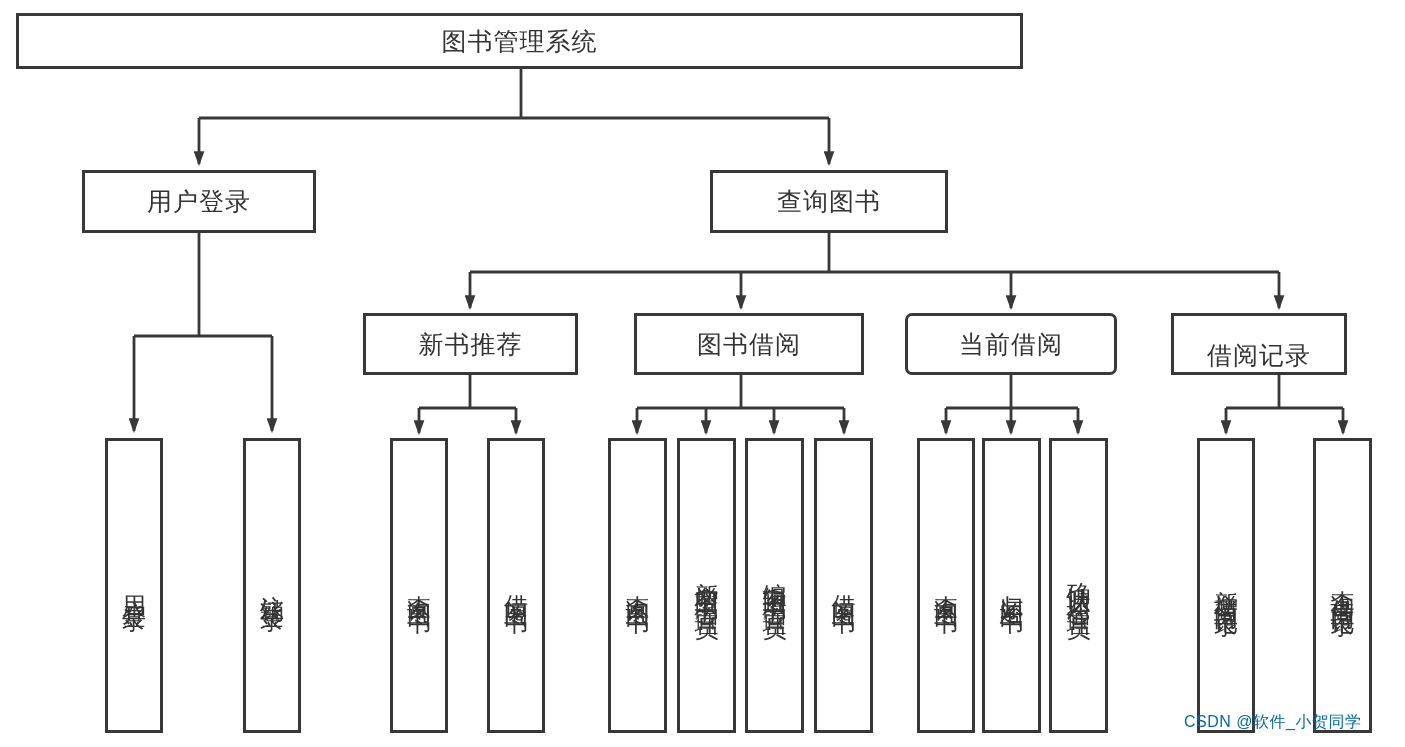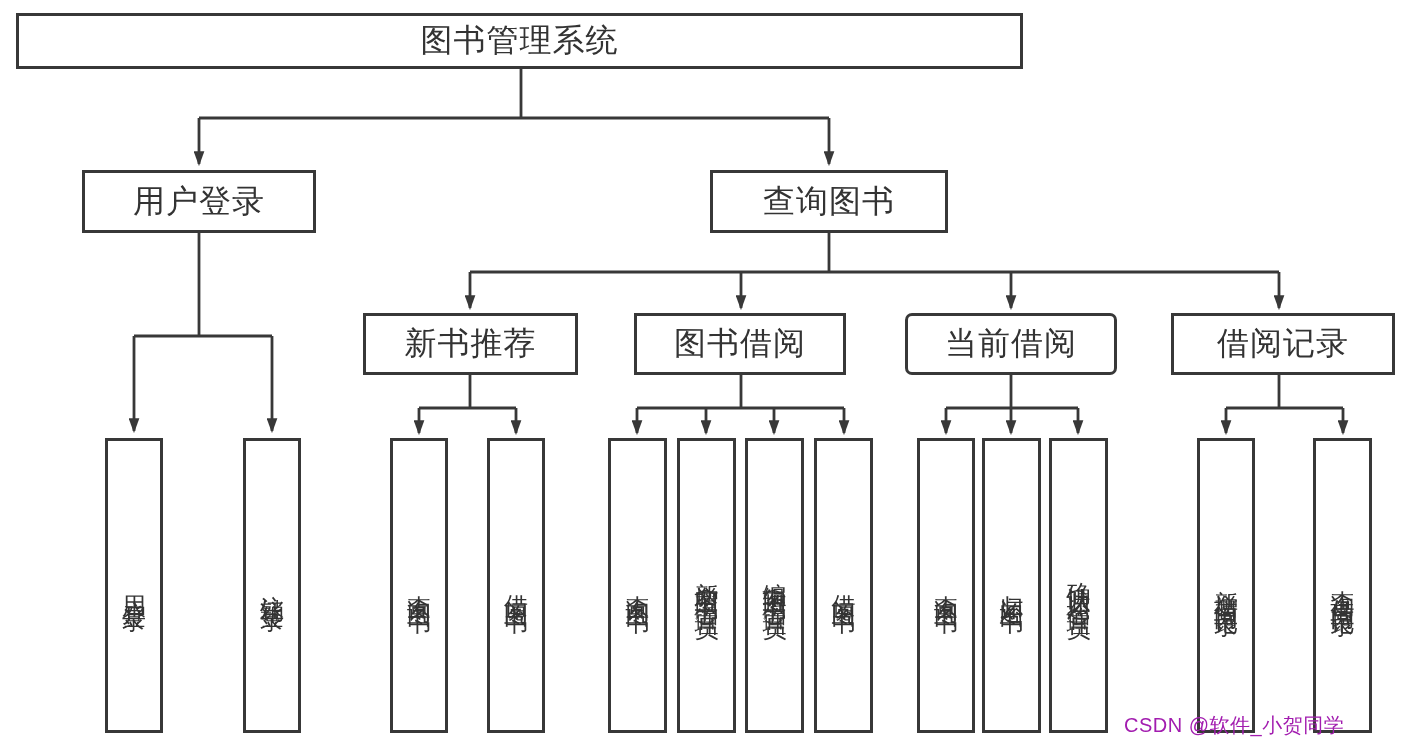--- a/index.html
+++ b/index.html
@@ -19,33 +19,33 @@
   }
   .node {
     position: absolute;
     border: 3px solid #383838;
     background: #ffffff;
     display: flex;
     align-items: center;
     justify-content: center;
     color: #333333;
   }
-  .hbox { font-size: 32px; letter-spacing: 1px; }
+  .hbox { font-size: 25px; letter-spacing: 1px; }
   .vbox { top: 438px; height: 295px; font-size: 24px; }
   .vlbl {
     writing-mode: vertical-rl;
     letter-spacing: 5px;
     line-height: 1;
   }
   .watermark {
     position: absolute;
-    left: 1124px;
+    left: 1184px;
     top: 712px;
-    font-size: 20px;
-    color: #a21caf;
+    font-size: 16px;
+    color: #0369a1;
     letter-spacing: 0.5px;
     z-index: 5;
     white-space: nowrap;
   }
 </style>
 </head>
 <body>
 
 <div class="canvas">
 
@@ -120,27 +120,27 @@
   <div class="node hbox" style="left:82px; top:170px; width:234px; height:63px;">
     <span>用户登录</span>
   </div>
   <div class="node hbox" style="left:710px; top:170px; width:238px; height:63px;">
     <span>查询图书</span>
   </div>
 
   <div class="node hbox" style="left:363px; top:313px; width:215px; height:62px;">
     <span>新书推荐</span>
   </div>
-  <div class="node hbox" style="left:634px; top:313px; width:212px; height:62px;">
+  <div class="node hbox" style="left:634px; top:313px; width:230px; height:62px;">
     <span>图书借阅</span>
   </div>
   <div class="node hbox" style="left:905px; top:313px; width:212px; height:62px;border-radius:7px;">
     <span>当前借阅</span>
   </div>
-  <div class="node hbox" style="left:1171px; top:313px; width:224px; height:62px;">
+  <div class="node hbox" style="left:1171px; top:313px; width:176px; height:62px;align-items:flex-end;">
     <span>借阅记录</span>
   </div>
 
   <div class="node vbox" style="left:105px; width:58px;">
     <span class="vlbl">用户登录</span>
   </div>
   <div class="node vbox" style="left:243px; width:58px;">
     <span class="vlbl">注销登录</span>
   </div>
 

